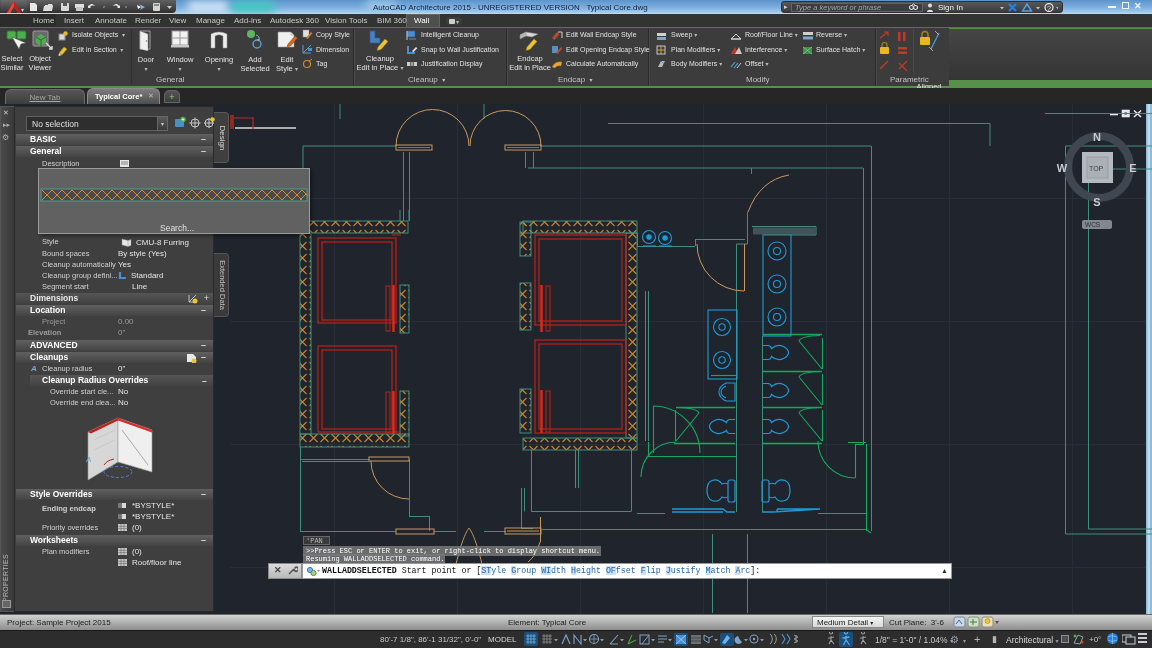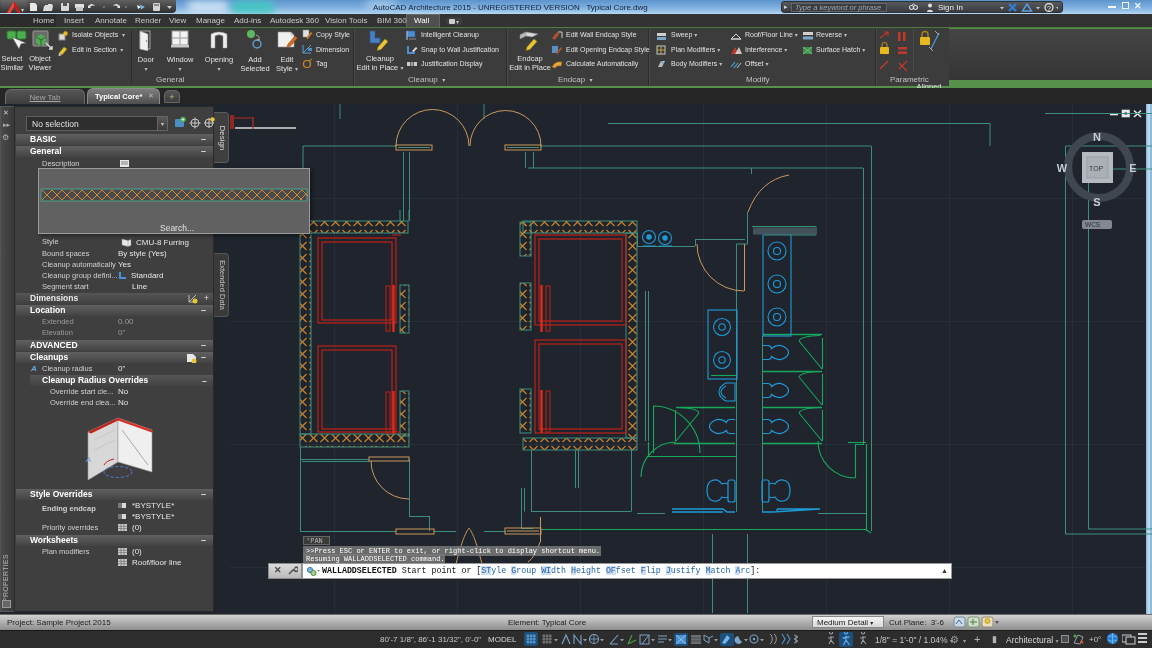--- a/index.html
+++ b/index.html
@@ -43,21 +43,21 @@
  <path d="M110 2 l6 3 -5 3 c2 -2 1 -4 -1 -6z" fill="#7db7e8"></path>
       <path d="M108 3 l4 2 -3 2z" fill="#fff"></path>
  <rect x="124" y="1" width="7" height="8" rx="1" fill="#d4d4d4"></rect>
       <rect x="125" y="2" width="5" height="2" fill="#888"></rect>
  <path d="M138 4 h5 l-2.5 3z" fill="#ccc"></path>
 </svg>
 <div class="ab" style="left:373px;top:2.5px;width:270px;height:11px;color:#14213a;font-size:8px;white-space:nowrap;">AutoCAD Architecture 2015 - UNREGISTERED VERSION&nbsp;&nbsp;&nbsp;Typical Core.dwg</div>
 
 <div class="ab" style="left:781px;top:1px;width:282px;height:12px;background:linear-gradient(#56585c,#3a3c40);border:1px solid #2e3033;border-radius:3px;"></div>
 <div class="ab" style="left:784px;top:3px;color:#cfcfcf;font-size:7px;">▸</div>
-<div class="ab" style="left:791px;top:2.5px;width:96px;height:9px;background:#3a3d42;border:1px solid #606368;color:#9fa3a8;font-size:7.5px;font-style:italic;line-height:8px;padding-left:3px;">Type a keyword or phrase</div>
+<div class="ab" style="left:791px;top:2.5px;width:132px;height:9px;background:#3a3d42;border:1px solid #606368;color:#9fa3a8;font-size:7.5px;font-style:italic;line-height:8px;padding-left:3px;">Type a keyword or phrase</div>
 <svg class="ab" style="left:908px;top:3px" width="150" height="9" viewBox="0 0 150 9">
  <circle cx="3.5" cy="4.5" r="2" fill="none" stroke="#d8d8d8" stroke-width="1.2"></circle>
       <circle cx="7.5" cy="4.5" r="2" fill="none" stroke="#d8d8d8" stroke-width="1.2"></circle>
       <path d="M3.5 2.5 L5.5 1 L7.5 2.5" stroke="#d8d8d8" fill="none"></path>
  <circle cx="22" cy="2.6" r="2" fill="#e0e0e0"></circle>
       <path d="M19 9 c0-3 6-3 6 0z" fill="#e0e0e0"></path>
  <text x="30" y="7" font-size="8" fill="#efefef" font-family="Liberation Sans">Sign In</text>
  <path d="M92 4 l4 0 l-2 2.6z" fill="#c4c4c4"></path>
  <path d="M101 1 l7 7 M108 1 l-7 7" stroke="#2e7fd4" stroke-width="2.2"></path>
  <path d="M119 1 l4.5 7 h-9z" fill="none" stroke="#58a0e4" stroke-width="1.4"></path>
@@ -520,23 +520,23 @@
 <div class="pval" style="left:131px;top:271px;">Standard</div>
 <div class="plab" style="left:42px;top:281.5px;">Segment start</div>
 <div class="pval" style="left:132px;top:282px;">Line</div>
 <div class="phead" style="top:293px;background:linear-gradient(#555,#404040);color:#e8e8e8;">Dimensions</div>
 <svg class="ab" style="left:188px;top:294px" width="11" height="10">
       <path d="M1 8 L8 1 M1 8 h7 M1 8 v-7" stroke="#d8d8d8" stroke-width="0.8"></path>
       <circle cx="7" cy="7" r="2.5" fill="#e8c53a"></circle>
     </svg>
 <div class="ab" style="left:202px;top:294px;width:9px;height:9px;color:#ddd;font-size:9px;line-height:9px;text-align:center;">+</div>
 <div class="phead" style="top:305px;">Location<span class="pminus">–</span></div>
-<div class="plab" style="left:42px;top:317px;color:#9a9a9a;">Extended</div>
+<div class="plab" style="left:42px;top:317px;color:#9a9a9a;">Project</div>
 <div class="pval" style="left:118px;top:317px;color:#9a9a9a;">0.00</div>
-<div class="plab" style="left:42px;top:328px;color:#9a9a9a;">Elevation</div>
+<div class="plab" style="left:28px;top:328px;color:#9a9a9a;font-weight:bold;">Elevation</div>
 <div class="pval" style="left:118px;top:328px;color:#9a9a9a;">0"</div>
 <div class="phead" style="top:340px;">ADVANCED<span class="pminus">–</span></div>
 <div class="phead" style="top:352px;">Cleanups<span class="pminus">–</span></div>
 <svg class="ab" style="left:186px;top:353px" width="11" height="10">
       <path d="M1 1 h6 l3 3 v5 h-9z" fill="#e8e8e8"></path>
       <circle cx="8" cy="8" r="2.5" fill="#e8c53a"></circle>
     </svg>
 <div class="ab" style="left:31px;top:364px;color:#6fa8dc;font-size:8px;font-style:italic;font-weight:bold;">A</div>
 <div class="plab" style="left:42px;top:364px;">Cleanup radius</div>
 <div class="pval" style="left:118px;top:364px;">0"</div>

